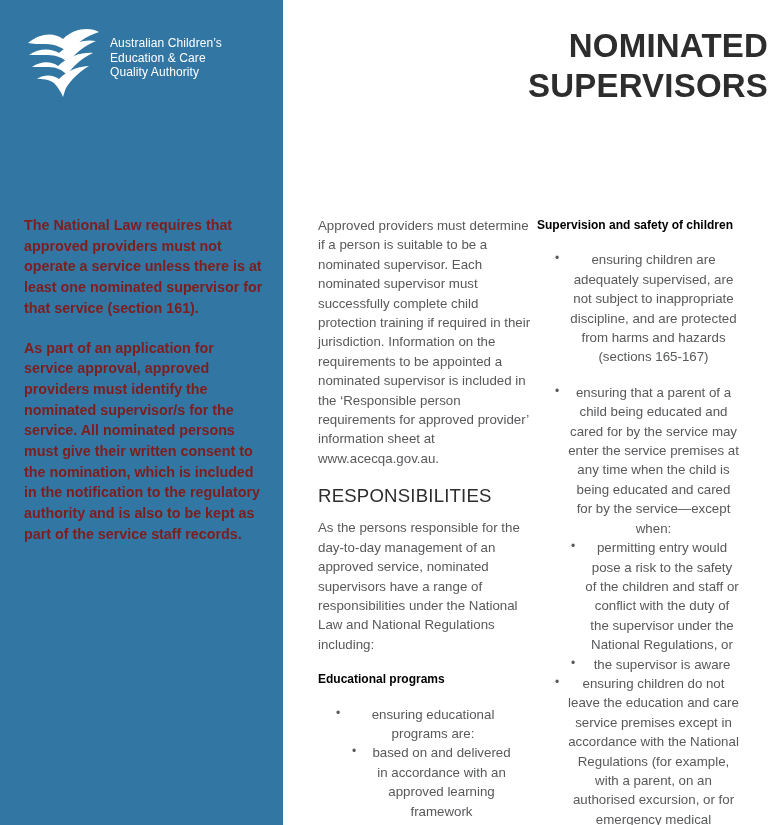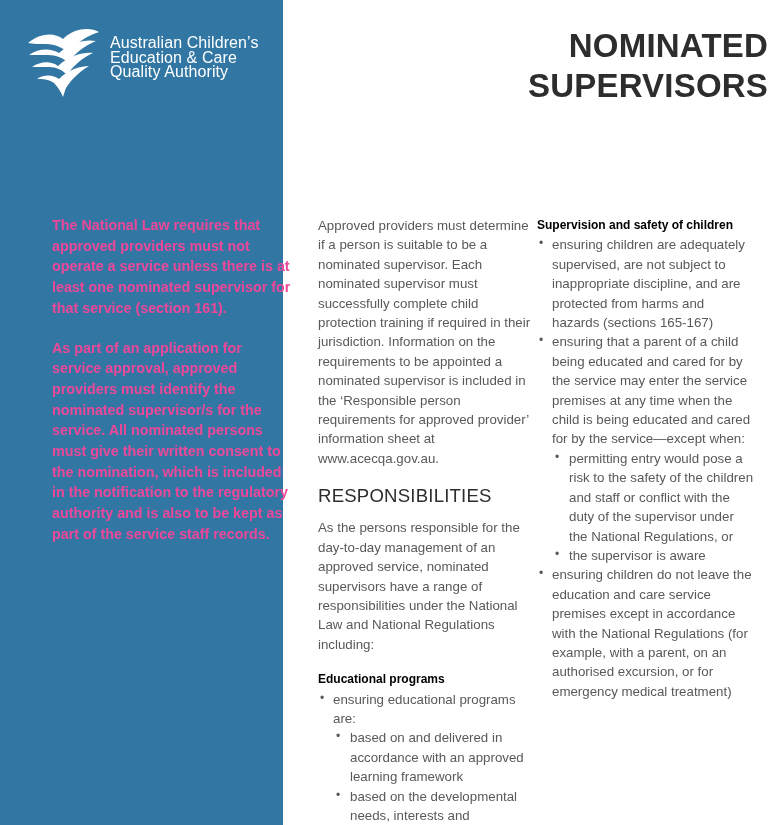--- a/index.html
+++ b/index.html
@@ -49,39 +49,38 @@
     top: 2px;
     width: 78px;
     height: 74px;
   }
   .logo-words {
     position: absolute;
     left: 86px;
     top: 12px;
     width: 150px;
     color: #ffffff;
-    font-size: 16px;
+    font-size: 12px;
     line-height: 14.6px;
     font-family: "Liberation Sans", sans-serif;
     letter-spacing: 0.1px;
   }
   .logo-words div { white-space: nowrap; }
 
   
   .blue-copy {
     position: absolute;
     left: 24px;
     top: 215px;
     width: 240px;
-    color: #ec4899;
+    color: #7f1d1d;
     font-size: 14.3px;
     line-height: 20.7px;
     font-weight: bold;
     font-family: "Liberation Sans", sans-serif;
-    margin-left: 28px;
   }
   .blue-copy p {
     margin: 0 0 19px 0;
   }
   .blue-copy p:last-child { margin-bottom: 0; }
 
   
   .title {
     position: absolute;
     left: 348px;
@@ -127,22 +126,23 @@
     color: #2d2d2d;
     font-size: 18.6px;
     line-height: 24px;
     font-weight: normal;
     margin: 16px 0 10px 0;
     letter-spacing: 0.2px;
   }
 
   ul.bul {
     list-style: none;
-    margin: 0;
+    margin: 16px;
     padding: 0;
+    text-align: center;
   }
   ul.bul > li {
     position: relative;
     padding-left: 15px;
     margin: 0 0 0 0;
   }
   ul.bul > li::before {
     content: "\2022";
     position: absolute;
     left: 2px;

